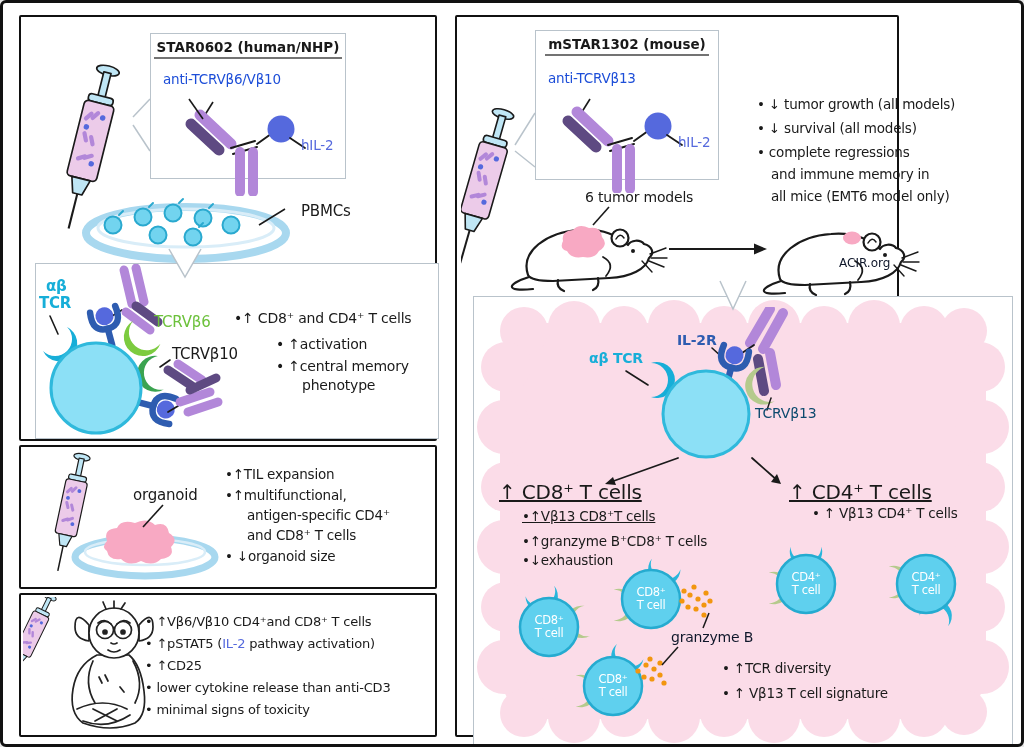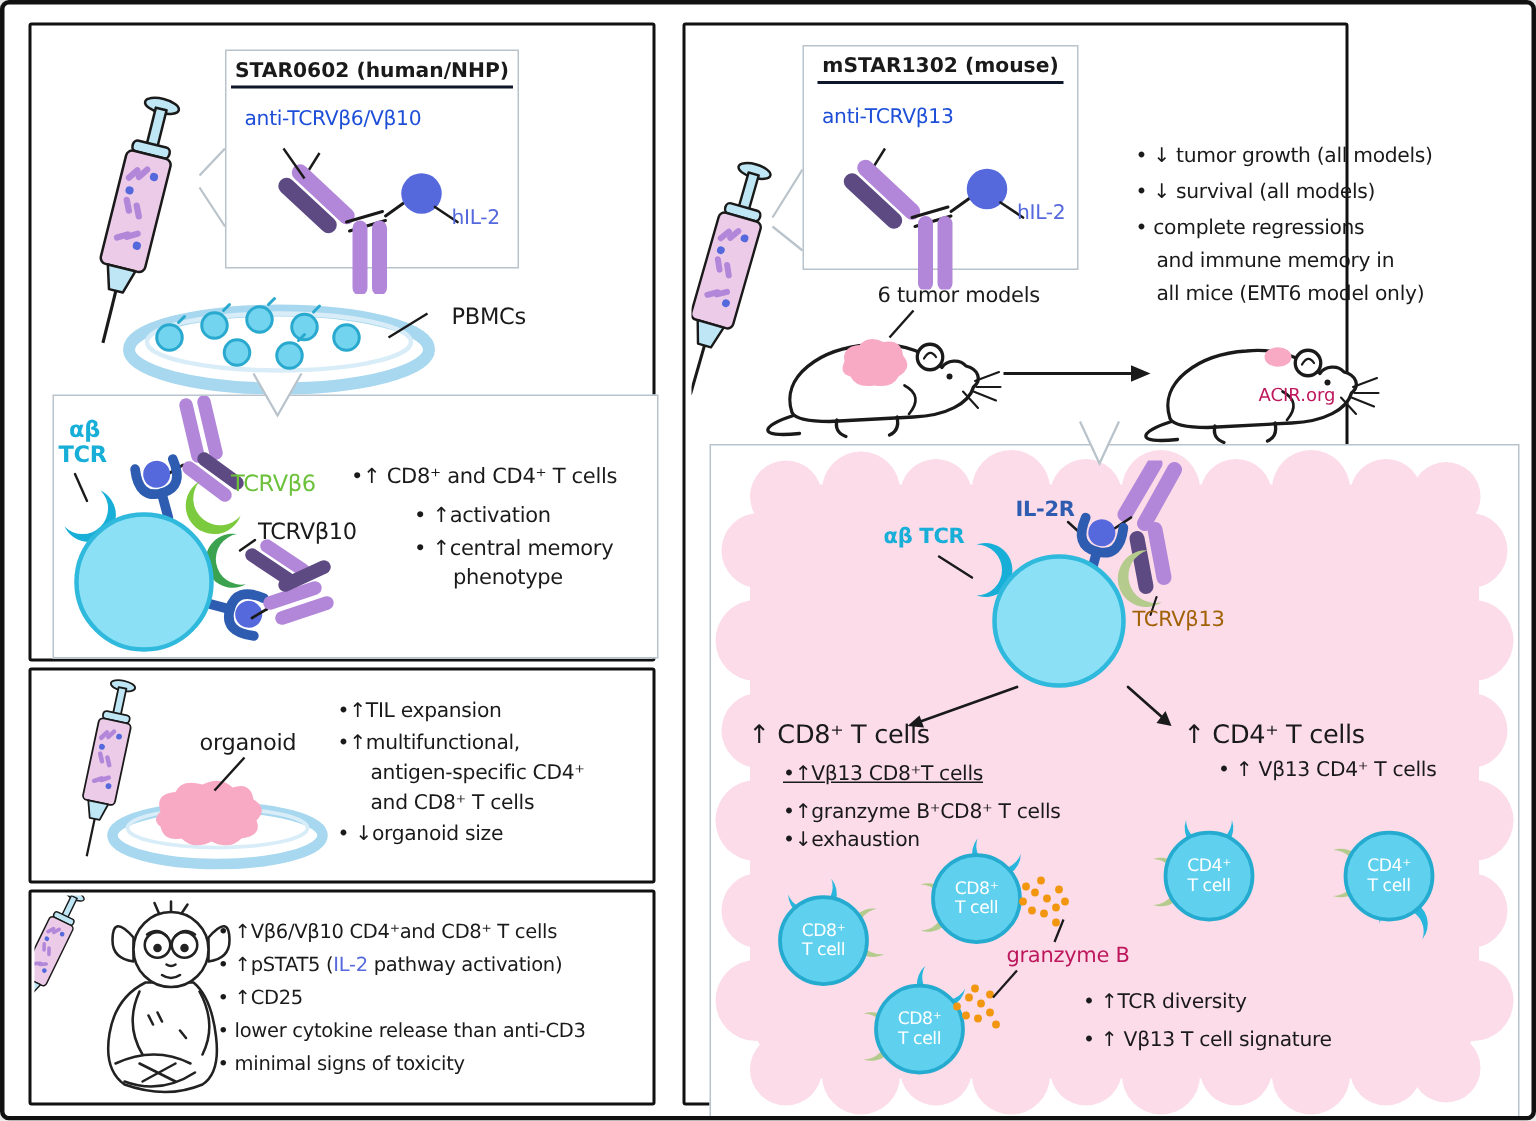--- a/index.html
+++ b/index.html
@@ -2,26 +2,26 @@
 <html><head>
 <meta charset="utf-8">
 <style>
   html,body{margin:0;padding:0;background:#e8e8e8;}
   .canvas{position:relative;width:1024px;height:747px;background:#fff;border:3px solid #111;
     border-radius:6px;box-sizing:border-box;font-family:"DejaVu Sans",sans-serif;color:#1a1a1a;overflow:hidden;}
   .panel{position:absolute;border:2px solid #111;background:#fff;box-sizing:border-box;border-radius:2px;}
   .subbox{position:absolute;border:1.5px solid #b9c3cb;background:#fff;box-sizing:border-box;}
   .abs{position:absolute;}
   .txt{position:absolute;white-space:nowrap;line-height:1.15;letter-spacing:-0.2px;font-size:13.5px;}
-  .fs14{font-size:14px;} .fs145{font-size:17px;} .fs15{font-size:15px;} .fs13{font-size:13px;} .fs12{font-size:12px;}
+  .fs14{font-size:14px;} .fs145{font-size:20px;text-decoration:underline;} .fs15{font-size:15px;} .fs13{font-size:13px;} .fs12{font-size:12px;}
   .b{font-weight:bold;}
   .purple{color:#1d4ed8;} .blue{color:#5569dd;} .cyan{color:#17aed8;} .green{color:#6cc13b;}
-  .sage{color:#a16207;} .orange{color:#be185d;} .dblue{color:#2e5cb0;} .gray{color:#be185d;text-align:center;}
+  .sage{color:#0c4a6e;} .orange{color:#0f172a;} .dblue{color:#2e5cb0;} .gray{color:#0f172a;text-align:center;}
   .boxtitle{position:absolute;left:0;right:0;text-align:center;}
-  .underline{display:inline-block;border-bottom:2px solid #0f172a;padding:0 3px 2px;}
+  .underline{display:inline-block;border-bottom:2px solid #737373;padding:0 3px 2px;}
   .cell-label{position:absolute;color:#fff;font-size:11.5px;line-height:1.15;text-align:center;
     transform:translate(-50%,-50%);letter-spacing:-0.3px;}
   svg{display:block;}
 </style>
 </head>
 <body>
 
 <svg width="0" height="0" style="position:absolute">
   <defs>
     <g id="syr" stroke="#1a1a1a" stroke-width="1.6" stroke-linejoin="round">

